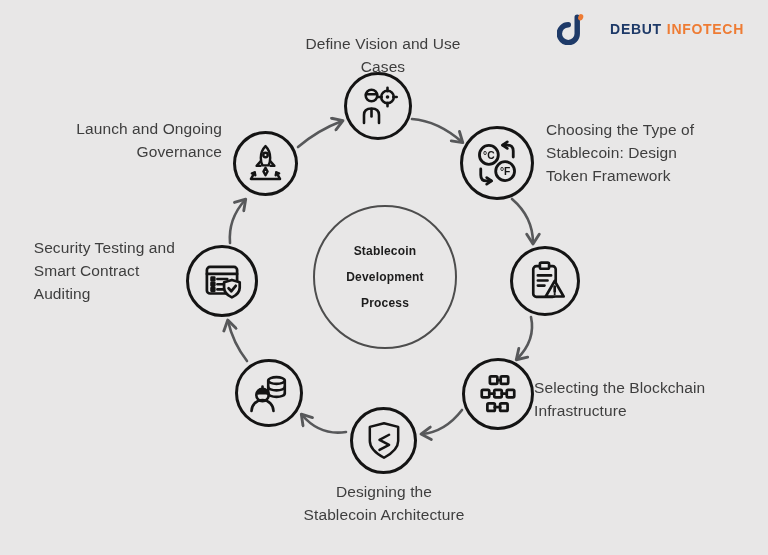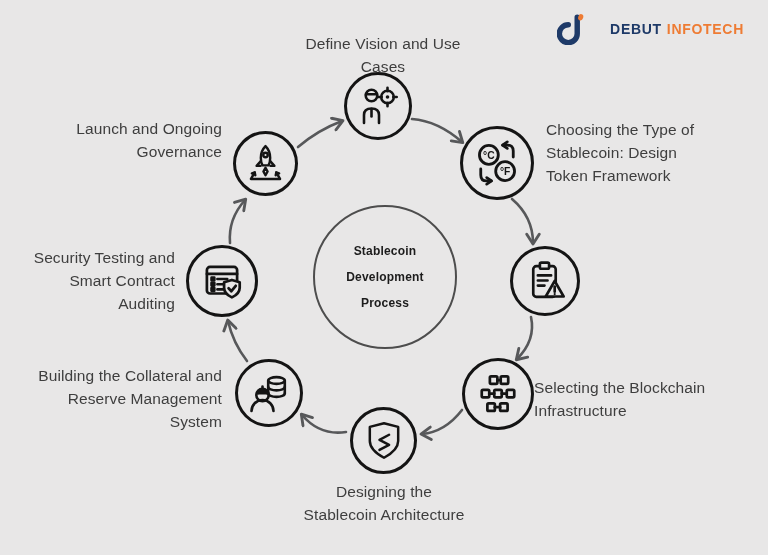--- a/index.html
+++ b/index.html
@@ -46,21 +46,21 @@
   .step-label {
     position:absolute; font-size:15.5px; line-height:23px; color:#3e3e3e;
     white-space:pre-line; font-weight:400; letter-spacing:0.1px;
   }
   .label-top          { left:283px; top:32px;  width:200px; text-align:center; }
   .label-top-right    { left:546px; top:118px; text-align:left; }
   .label-right        { left:592px; top:247px; text-align:left; }
   .label-bottom-right { left:534px; top:376px; text-align:left; }
   .label-bottom       { left:274px; top:480px; width:220px; text-align:center; }
   .label-bottom-left  { right:546px; top:364px; text-align:right; }
-  .label-left         { right:593px; top:246px; text-align:right; }
+  .label-left         { right:593px; top:236px; }
   .label-top-left     { right:546px; top:117px; text-align:right; }
 
   
   .arrows { position:absolute; left:0; top:0; pointer-events:none; }
 
   
   .icon path, .icon circle, .icon rect, .icon ellipse, .icon polyline {
     stroke:#141414; stroke-width:2.6; fill:none; stroke-linecap:round; stroke-linejoin:round;
   }
   .icon .fillbg { fill:#e8e7e7; }
@@ -176,23 +176,20 @@
   <div class="node node-bottom-left">
     <svg class="icon" width="48" height="48" viewBox="0 0 48 48">
       <ellipse cx="31.5" cy="11.5" rx="8.3" ry="3.4"></ellipse>
       <path d="M23.2,11.5 v13 M39.8,11.5 v13"></path>
       <path d="M23.2,18 a8.3,3.4 0 0 0 16.6,0 M23.2,24.5 a8.3,3.4 0 0 0 16.6,0"></path>
       <circle cx="17.5" cy="26" r="6.2"></circle>
       <path d="M12,24.3 h11 M13.2,24.3 a4.8,4.8 0 0 1 8.6,0 M17.5,19.2 v-1.6"></path>
       <path d="M6.5,42 a11,11 0 0 1 22,0"></path>
     </svg>
   </div>
-  <div class="step-label label-bottom-left">Building the Collateral and
-Reserve Management
-System</div>
 
   <div class="node node-left">
     <svg class="icon" width="50" height="50" viewBox="0 0 48 48">
       <rect x="9.5" y="10.5" width="29" height="25.5" rx="3"></rect>
       <path d="M9.5,17.2 H38.5"></path>
       <rect x="14" y="20.8" width="2.6" height="2.6"></rect>
       <rect x="14" y="25.8" width="2.6" height="2.6"></rect>
       <rect x="14" y="30.8" width="2.6" height="2.6"></rect>
       <path d="M19.6,22.1 h9.4 M19.6,27.1 h7.4 M19.6,32.1 h5.4"></path>
       <path class="fillbg" d="M33.5,23 l7.5,2.2 v5.2 q0,5.8 -7.5,9.3 q-7.5,-3.5 -7.5,-9.3 v-5.2 z"></path>

